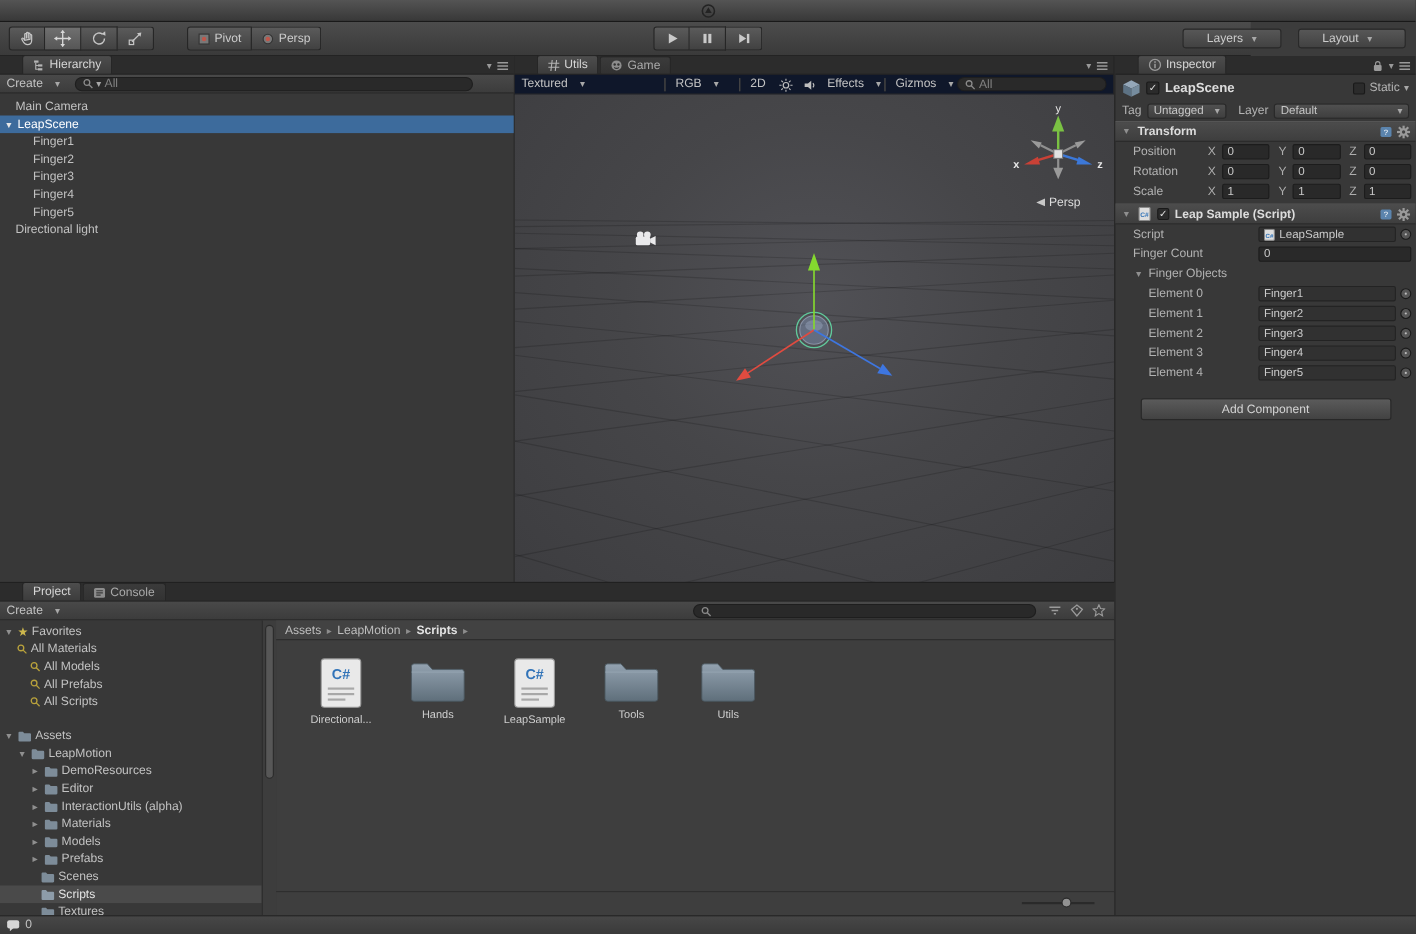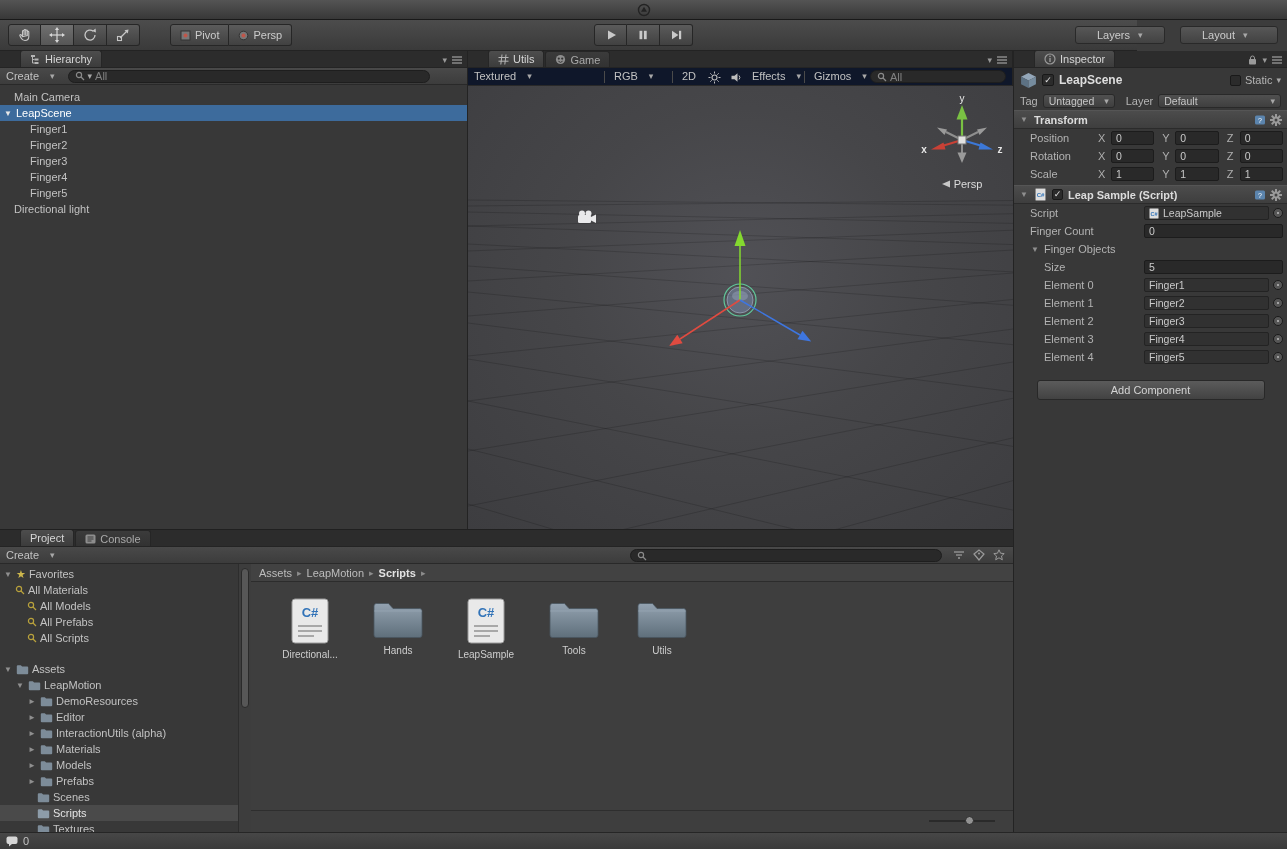--- a/index.html
+++ b/index.html
@@ -526,24 +526,20 @@
   </div>
   <div class="irow" style="padding-left:16px">
     <span class="ilabel" style="width:110px">Finger Count</span>
     <div class="nfield">0</div>
   </div>
   <div class="irow" style="padding-left:16px">
     <span class="fold">▼</span>
     <span class="ilabel">Finger Objects</span>
   </div>
   <div class="irow" style="padding-left:30px">
-    <span class="ilabel" style="width:96px">Size</span>
-    <div class="nfield">5</div>
-  </div>
-  <div class="irow" style="padding-left:30px">
     <span class="ilabel" style="width:96px">Element 0</span>
     <div class="ofield">
         <span>Finger1</span>
       </div>
     <span class="picker"></span>
   </div>
   <div class="irow" style="padding-left:30px">
     <span class="ilabel" style="width:96px">Element 1</span>
     <div class="ofield">
         <span>Finger2</span>

